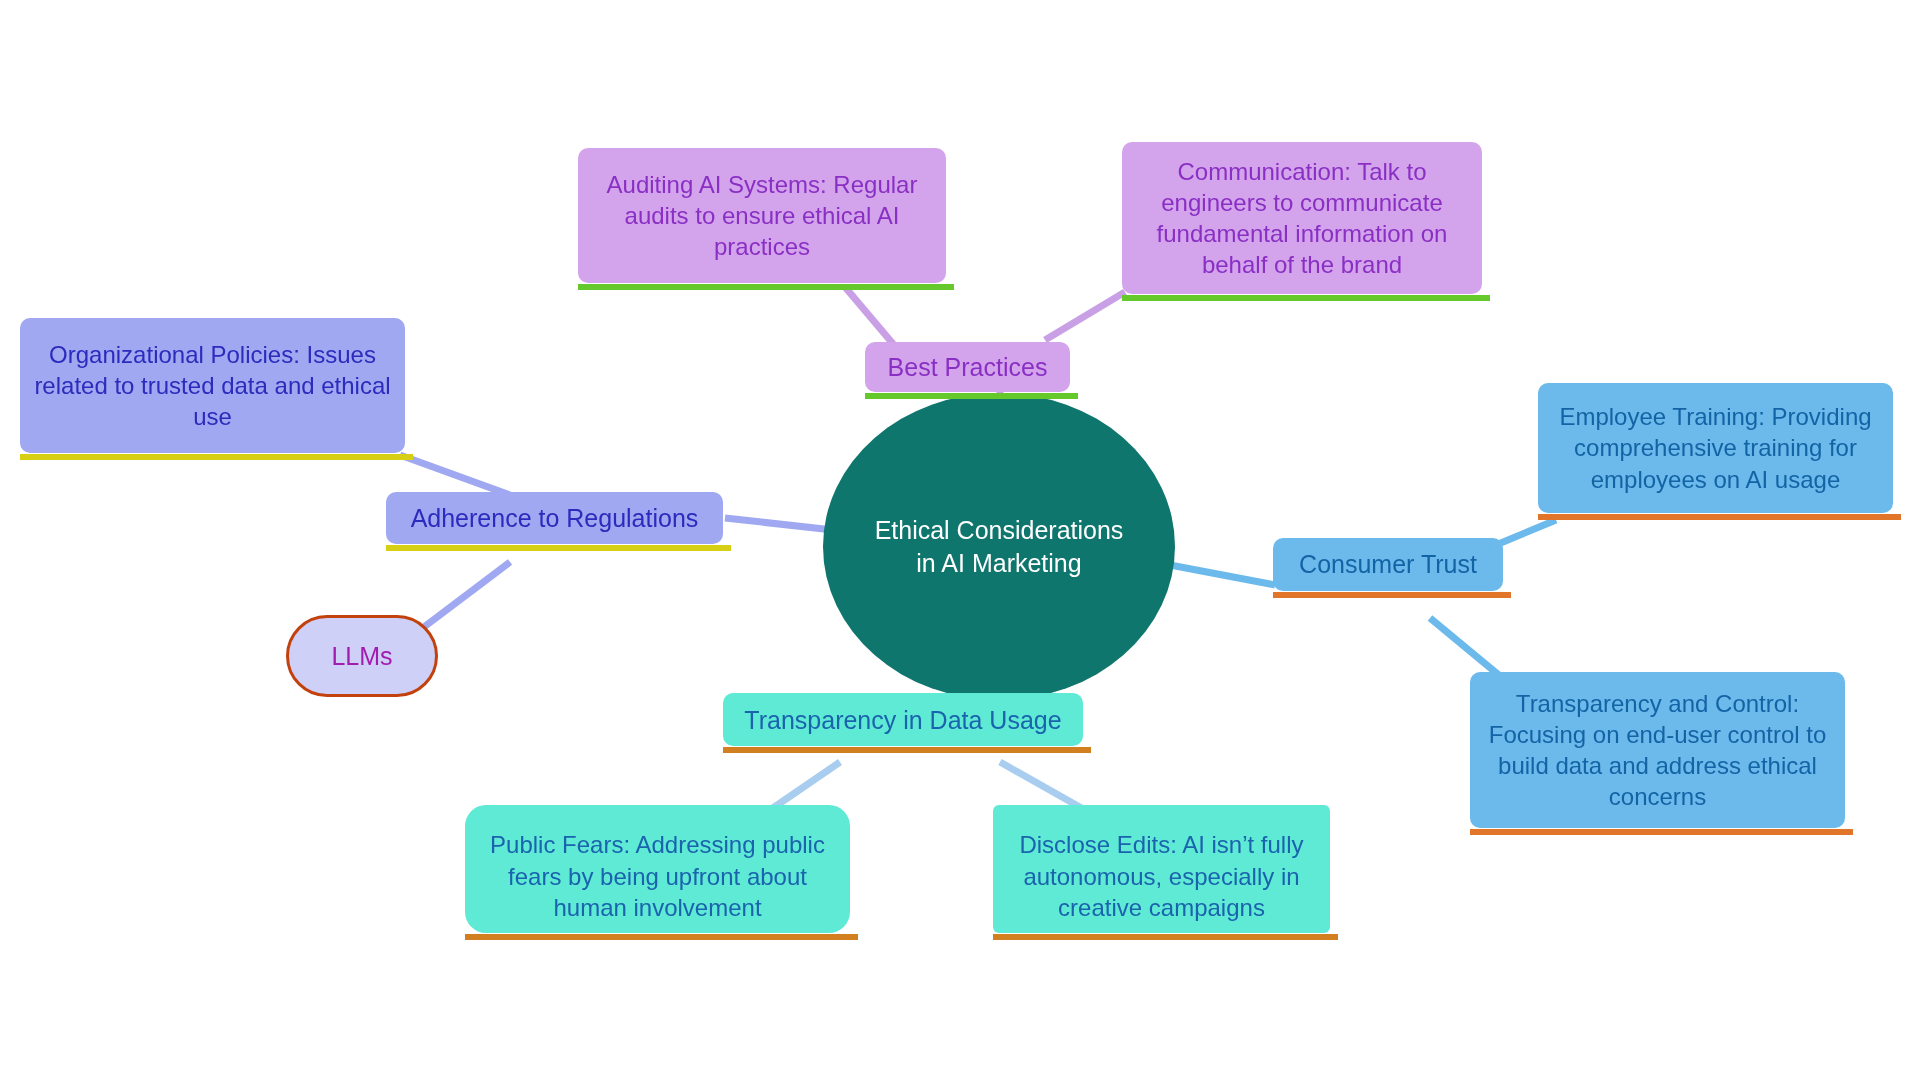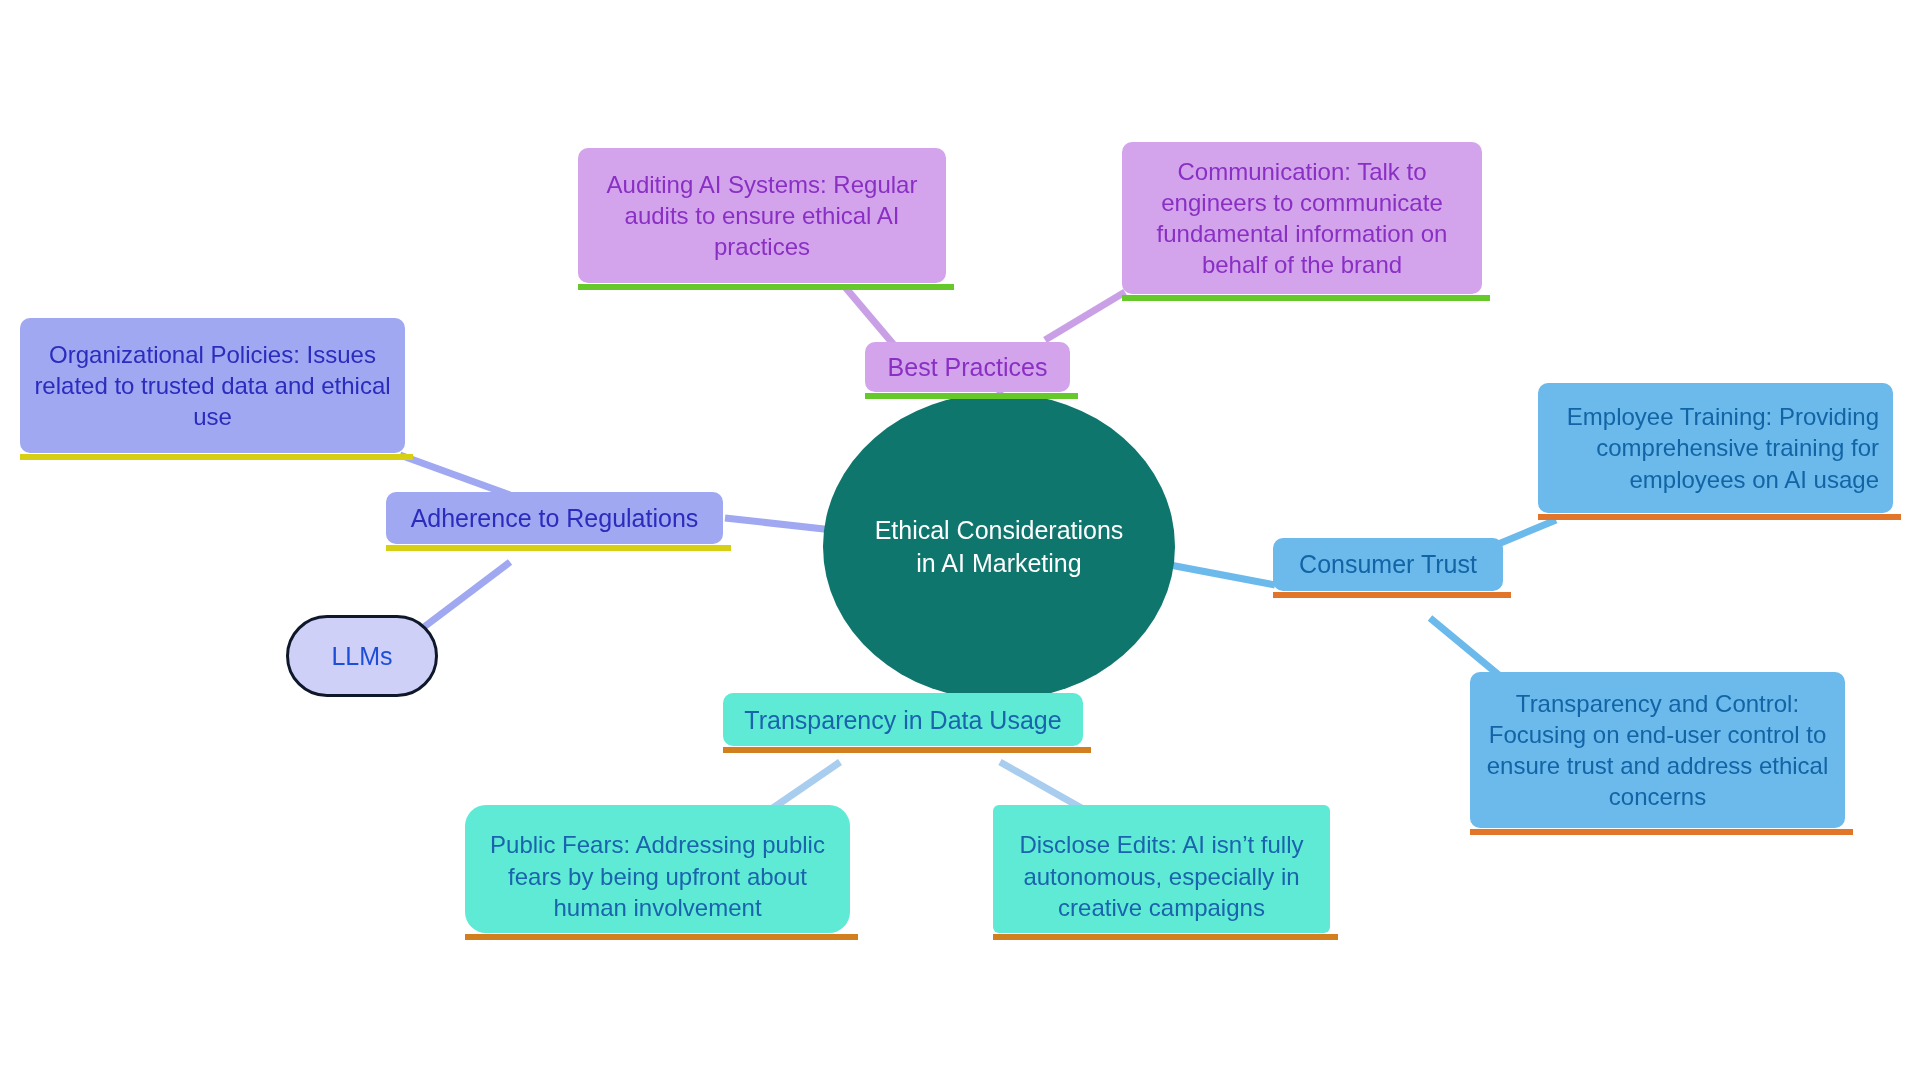--- a/index.html
+++ b/index.html
@@ -81,22 +81,22 @@
   .periwinkle {
     background: #9fa8f0;
     color: #2b2bbd;
     --barcolor: #d6cf14;
   }
 
   
   .node.pill {
     border-radius: 999px;
     background: #cfd0f8;
-    color: #1d4ed8;
-    border: 3px solid #0f172a;
+    color: #a21caf;
+    border: 3px solid #c2410c;
     font-size: 25px;
   }
 
   
   .skyblue {
     background: #6cb9ec;
     color: #1364a5;
     --barcolor: #e1762a;
   }
 
@@ -167,26 +167,26 @@
   </div>
 
   <div class="node pill" style="left:286px; top:615px; width:152px; height:82px;">
     <span class="label">LLMs</span>
   </div>
 
   <div class="node bar skyblue f25" style="left:1273px; top:538px; width:230px; height:53px;">
     <span class="label">Consumer Trust</span>
   </div>
 
-  <div class="node bar skyblue f23" style="left:1538px; top:383px; width:355px; height:130px;text-align:right;">
+  <div class="node bar skyblue f23" style="left:1538px; top:383px; width:355px; height:130px;">
     <span class="label">Employee Training: Providing comprehensive training for employees on AI usage</span>
   </div>
 
   <div class="node bar skyblue f23" style="left:1470px; top:672px; width:375px; height:156px;">
-    <span class="label">Transparency and Control: Focusing on end-user control to ensure trust and address ethical concerns</span>
+    <span class="label">Transparency and Control: Focusing on end-user control to build data and address ethical concerns</span>
   </div>
 
   <div class="node bar lightblue f25" style="left:723px; top:693px; width:360px; height:53px;">
     <span class="label">Transparency in Data Usage</span>
   </div>
 
   <div class="node bar lightblue f23" style="left:465px; top:805px; width:385px; height:128px;border-radius:21px;">
     <span class="label">Public Fears: Addressing public fears by being upfront about human involvement</span>
   </div>
 

